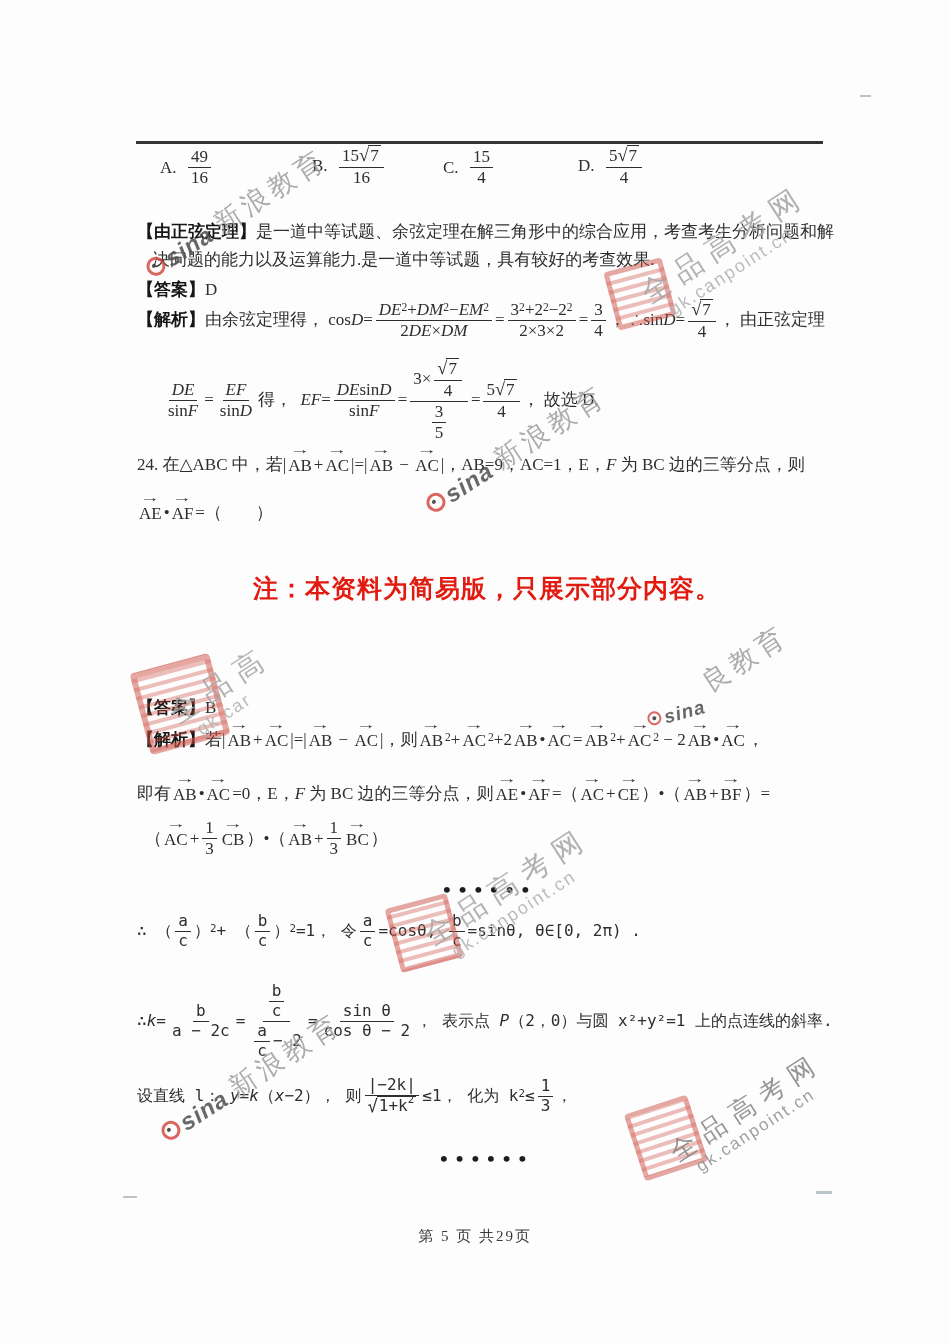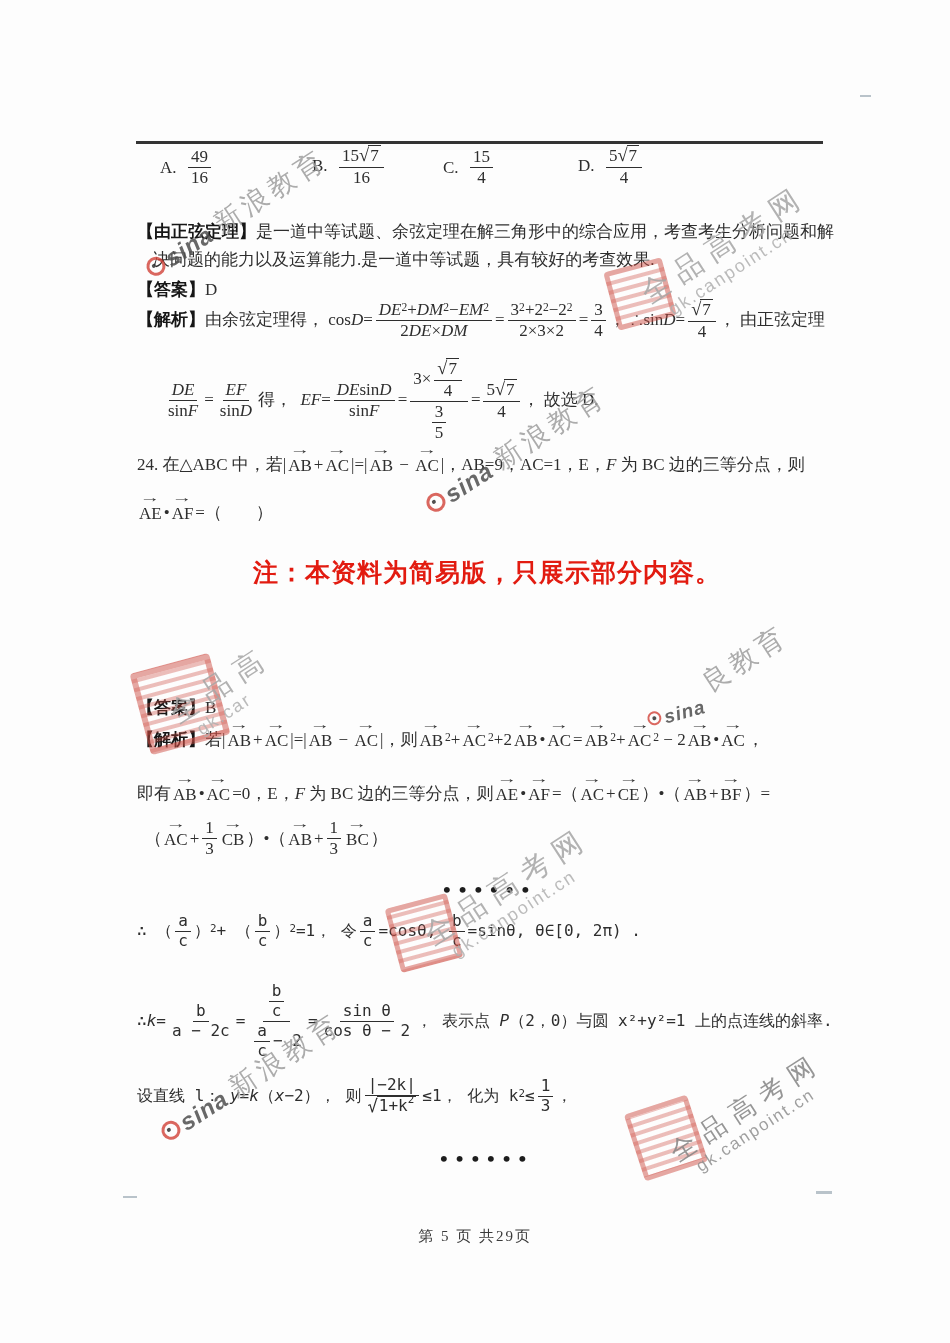--- a/index.html
+++ b/index.html
@@ -14,21 +14,21 @@
   .fn,.fd{display:inline-flex;align-items:center;justify-content:flex-start;padding:0 3px;}
   .fn{border-bottom:1.5px solid #2e2e2e;}
   .vec{position:relative;display:inline-block;margin:0 2px;padding-top:3px;}
   .vec::before{content:"→";position:absolute;top:-0.78em;left:50%;transform:translateX(-50%) scaleX(1.6);
                font-size:0.75em;font-style:normal;letter-spacing:0;}
   .root{display:inline-flex;align-items:center;}
   .rsign{font-size:1.08em;margin-right:-1px;}
   .rad{border-top:1.4px solid currentColor;padding:0 2px;}
   .mono{font-family:"DejaVu Sans Mono","Liberation Serif",monospace;font-size:16px;}
   .rule{position:absolute;background:#343434;}
-  .note{position:absolute;font-size:25px;font-weight:bold;color:#e21b10;letter-spacing:1px;white-space:nowrap;}
+  .note{position:absolute;font-size:25px;font-weight:bold;color:#e21b10;letter-spacing:1px;white-space:nowrap;margin-top:16px;}
   .dots{position:absolute;font-size:22px;font-weight:bold;letter-spacing:8px;color:#1d1d1d;}
   .footer{position:absolute;left:0;right:0;text-align:center;font-size:15px;color:#3a3a3a;letter-spacing:2px;}
   
   .wm{position:absolute;pointer-events:none;opacity:.85;}
   .rot33{transform:rotate(-33deg);transform-origin:left center;}
   .sina-row{display:inline-flex;align-items:flex-end;gap:3px;}
   .sina-eye{position:relative;width:13px;height:13px;border:3px solid rgba(207,58,48,.9);border-radius:50%;margin-bottom:4px;}
   .sina-eye::after{content:"";position:absolute;left:3px;top:3px;width:4px;height:4px;border-radius:50%;background:#333;}
   .sina-word{font-family:"Liberation Sans","DejaVu Sans",sans-serif;font-weight:bold;font-style:italic;
              font-size:24px;color:#4f4f4f;letter-spacing:1px;line-height:1;}

